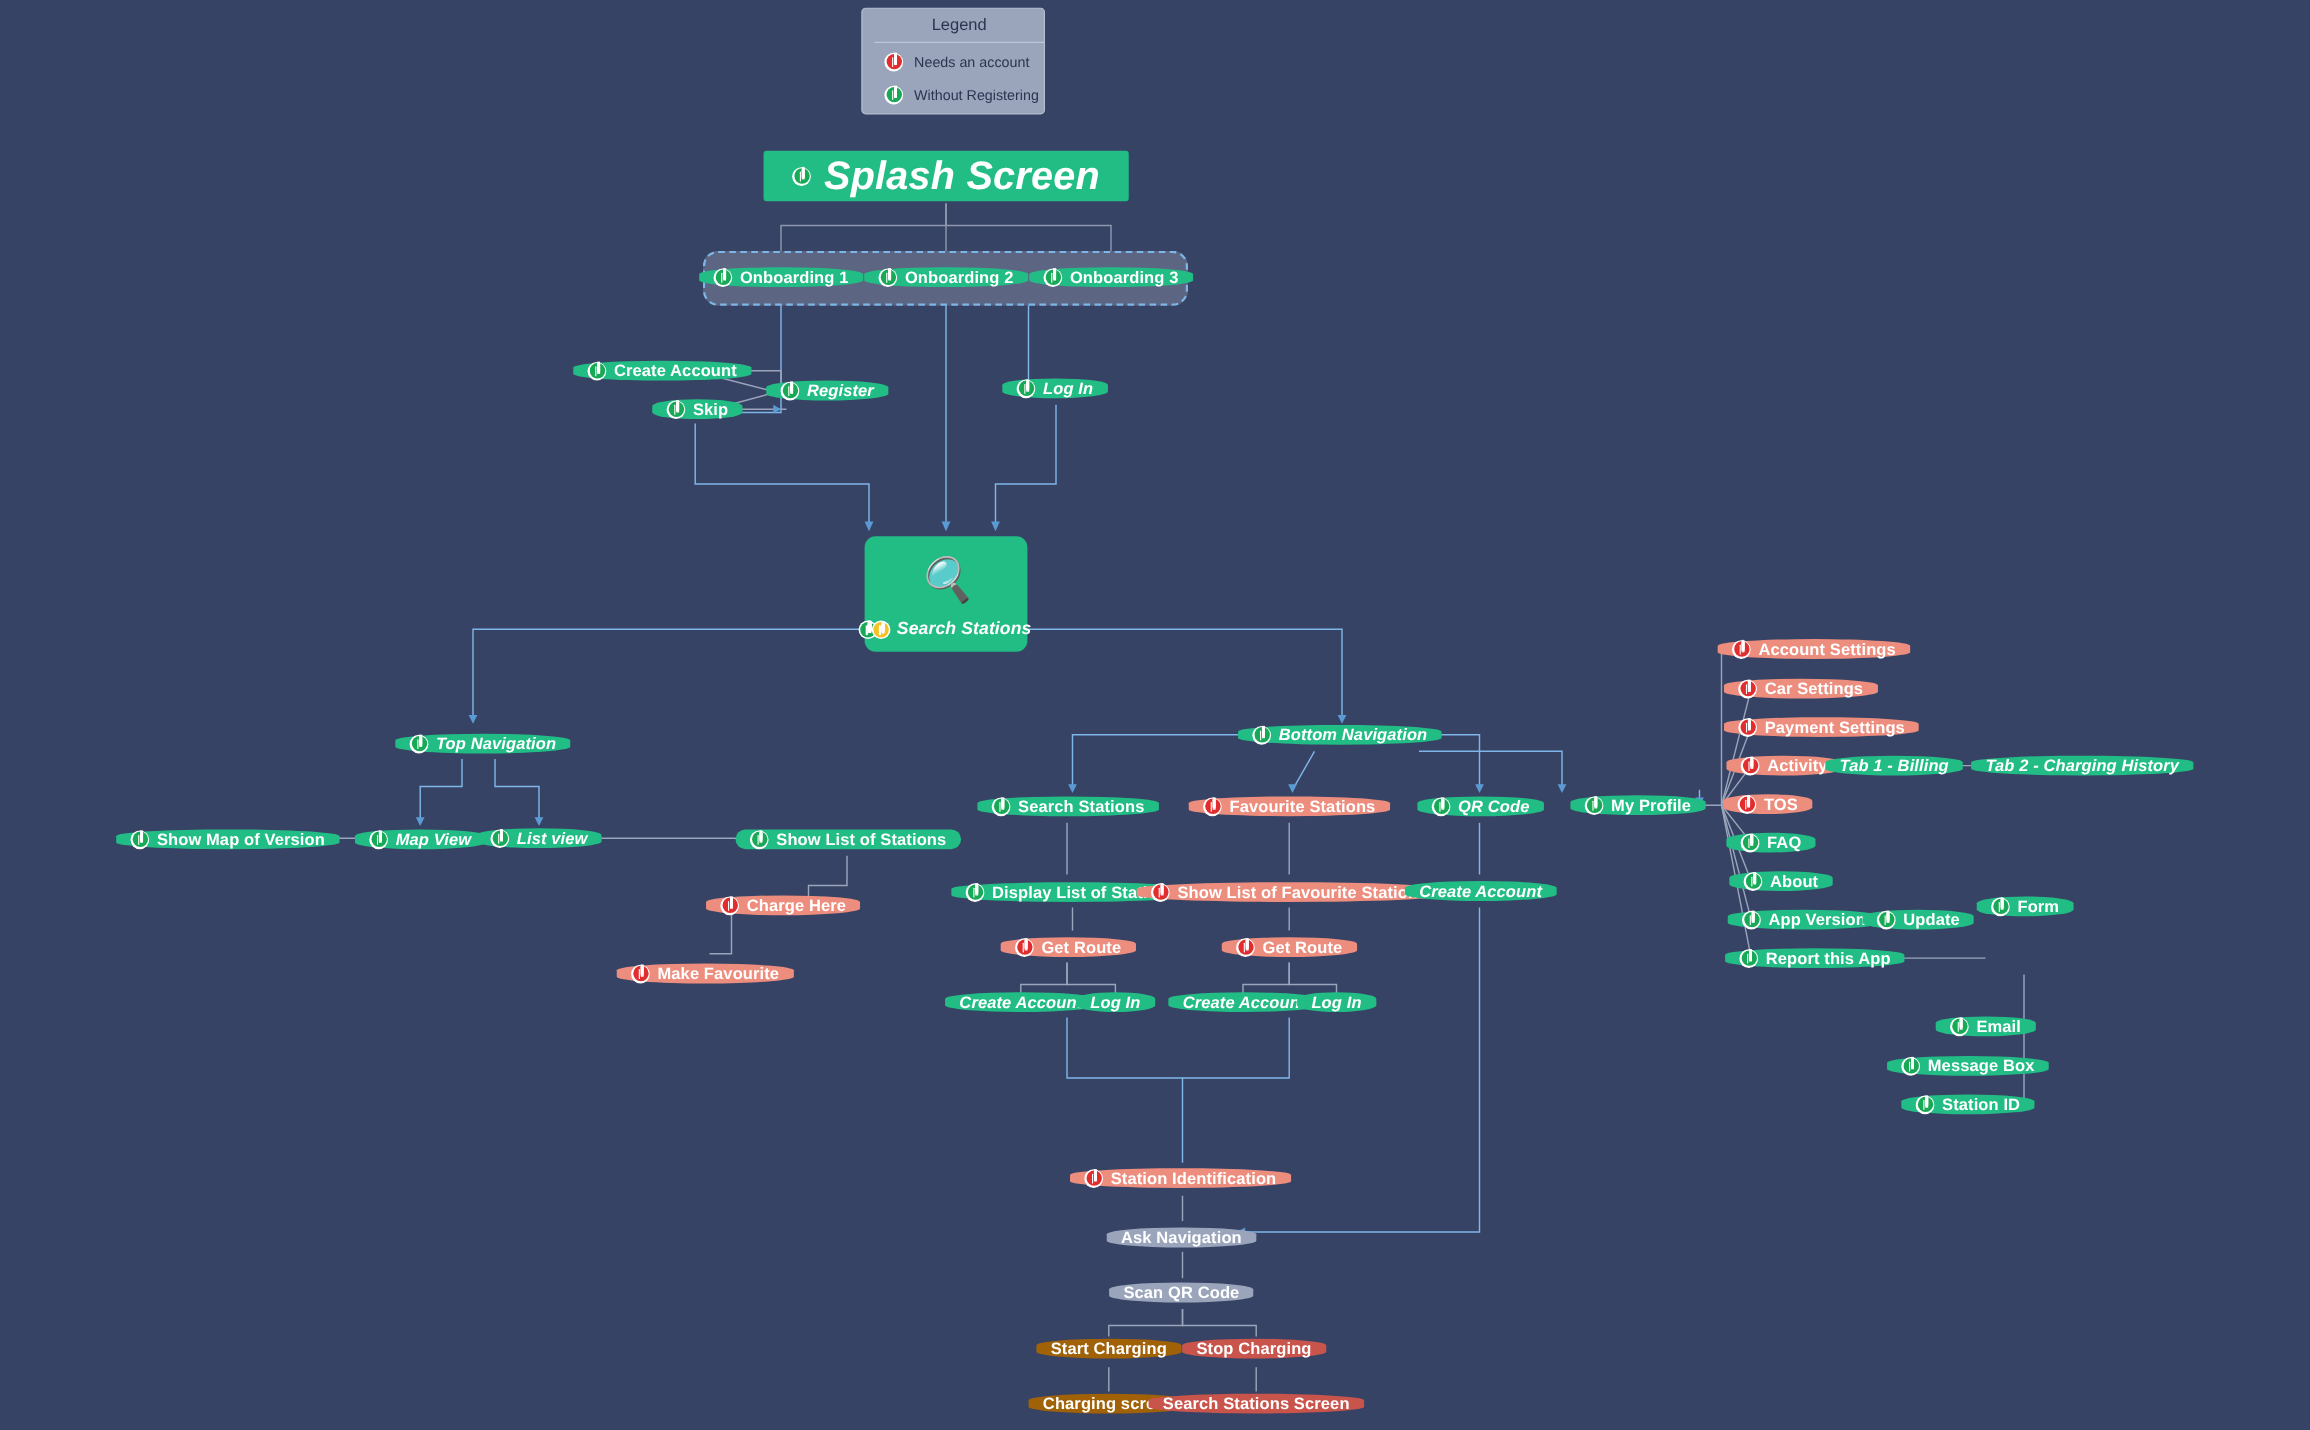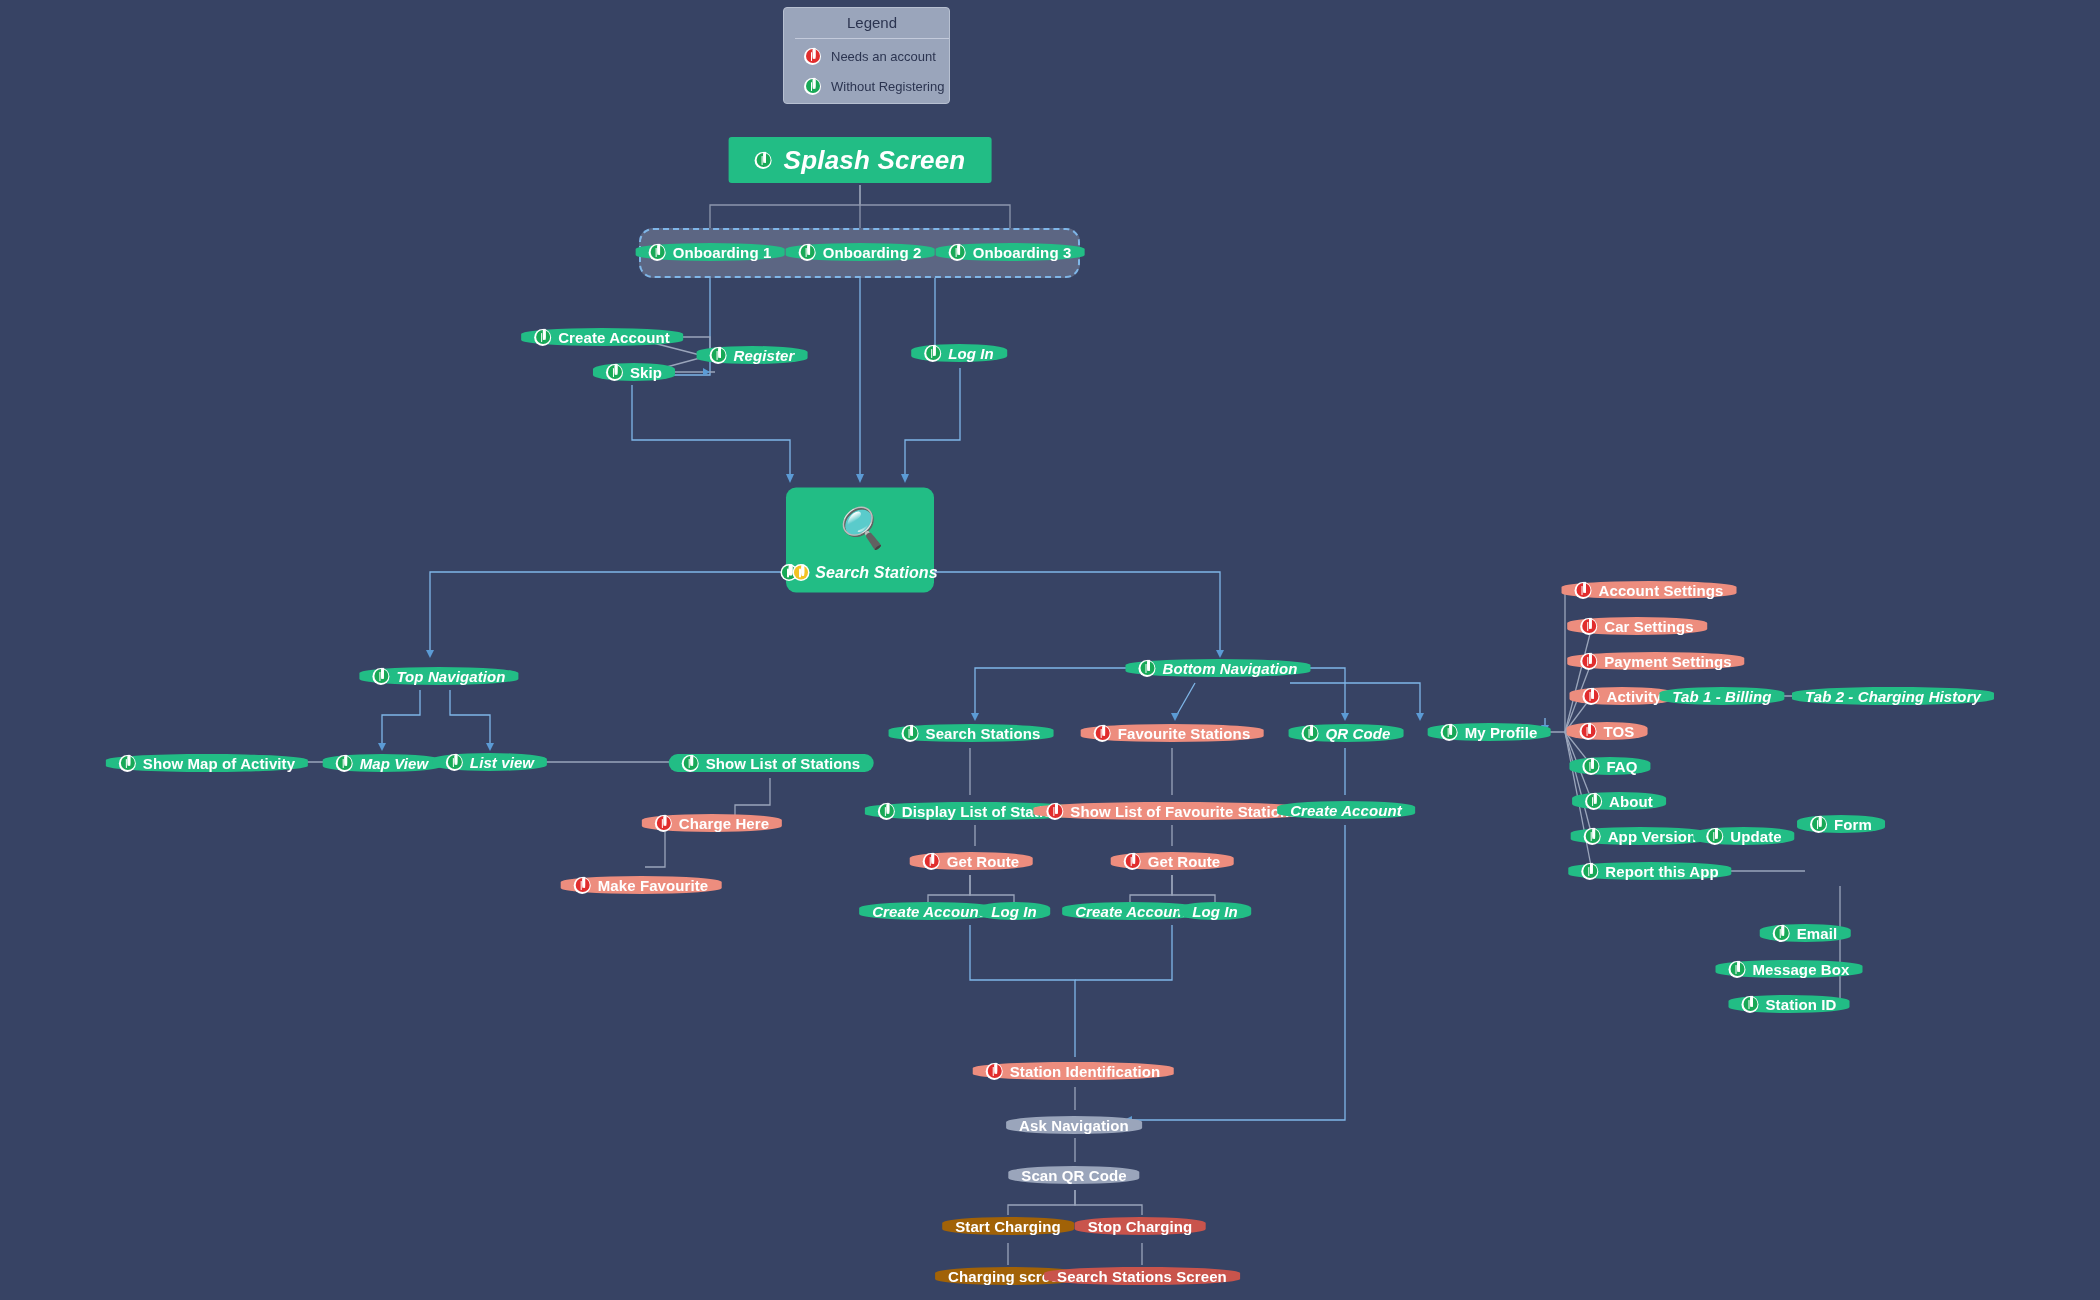--- a/index.html
+++ b/index.html
@@ -34,21 +34,21 @@
   .node.red{background:#ed8d7e;}
   .node.grey{background:#9aa5bb;}
   .node.teal{background:#a16207;}
   .node.darkred{background:#c9544c;}
   .node.italic{font-style:italic;}
 
   
   .node.hero{
     border-radius:3px;
     height:46px;
-    font-size:26px;
+    font-size:36px;
     font-weight:bold;
     padding:0 26px;
     gap:12px;
     font-style:italic;
     letter-spacing:.2px;
   }
   
   .node.bigsearch{
     width:148px;height:105px;
     border-radius:16px 16px 60px 60px / 10px 10px 24px 24px;
@@ -295,21 +295,21 @@
       <span>Search Stations</span>
     </span>
   </div>
 
   <div class="node green italic" style="left:439px;top:676px;">
     <span class="flag green"></span>
     <span>Top Navigation</span>
   </div>
   <div class="node green" style="left:207px;top:763px;">
     <span class="flag green"></span>
-    <span>Show Map of Activity</span>
+    <span>Show Map of Version</span>
   </div>
   <div class="node green italic" style="left:382px;top:763px;">
     <span class="flag green"></span>
     <span>Map View</span>
   </div>
   <div class="node green italic" style="left:490px;top:762px;">
     <span class="flag green"></span>
     <span>List view</span>
   </div>
   <div class="node green" style="left:771px;top:763px;border-radius:13px;">

